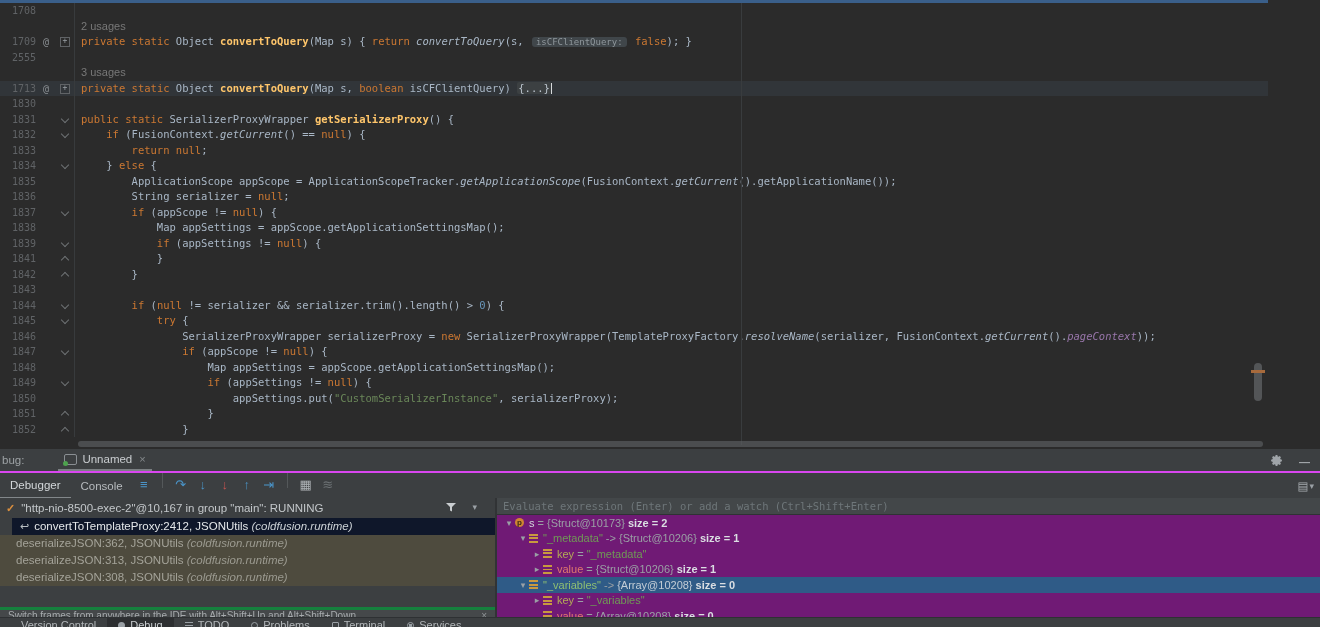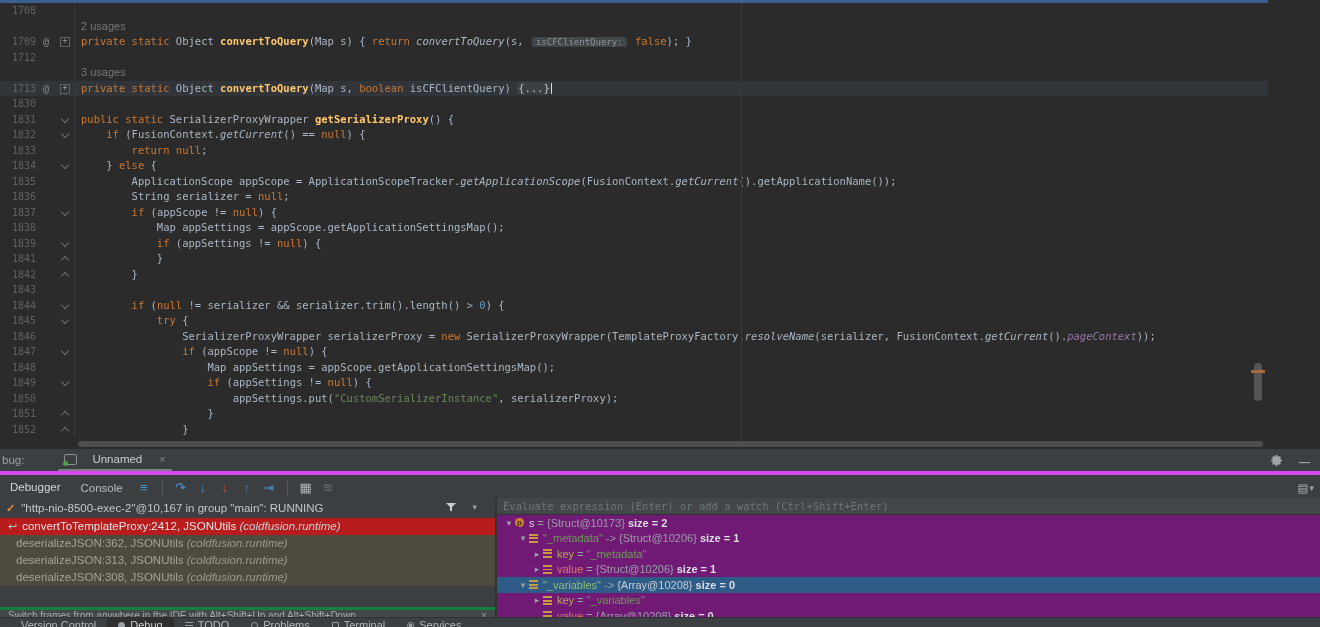--- a/index.html
+++ b/index.html
@@ -34,49 +34,49 @@
   .caret{display:inline-block;width:1px;height:11px;background:#d6d9db;vertical-align:-2px;}
   .margin-line{position:absolute;left:741px;top:3px;height:442px;width:1px;background:#393c3e;}
   .vscroll{position:absolute;right:6px;top:363px;width:8px;height:38px;background:#5a5d5f;border-radius:4px;opacity:.85;}
   .vscroll-mark{position:absolute;right:3px;top:370px;width:14px;height:3px;background:#a76a3c;}
   .hscroll{position:absolute;left:78px;top:441px;height:6px;width:1185px;background:#5a5d5f;border-radius:3px;opacity:.7;}
   
   .debug-panel{position:absolute;left:0;top:448px;width:1320px;height:169px;background:#3c3f41;
                border-top:1px solid #2b2b2b;box-sizing:border-box;color:#bbbfc2;}
   .dbg-header{height:22px;display:flex;align-items:center;position:relative;}
   .dbg-label{color:#9da2a5;font-size:11.5px;margin-left:2px;}
-  .session-tab{display:flex;align-items:center;gap:15px;margin-left:34px;height:100%;
+  .session-tab{display:flex;align-items:center;gap:5px;margin-left:34px;height:100%;
                border-bottom:2px solid #7b8083;box-sizing:border-box;padding:0 6px;font-size:11.5px;color:#c9cdd0;}
   .tab-ico{width:11px;height:9px;border:1px solid #8a8f93;border-radius:2px;position:relative;flex:none;}
   .tab-ico .dot{position:absolute;left:-2px;bottom:-2px;width:5px;height:5px;border-radius:50%;background:#4ea24e;}
   .tab-close{color:#85898c;font-size:11px;margin-left:2px;}
   .hdr-right{position:absolute;right:10px;top:4px;display:flex;gap:16px;align-items:center;}
   .minus{color:#a4a8ab;font-weight:bold;font-size:11px;line-height:10px;}
-  .dbg-toolbar{height:26px;display:flex;align-items:center;border-top:4px solid #d946ef;position:relative;font-size:11.5px;}
+  .dbg-toolbar{height:26px;display:flex;border-top:2px solid #d946ef;position:relative;font-size:11.5px;}
   .dbg-tab{padding:0 10px;height:100%;display:flex;align-items:center;color:#b7bbbe;box-sizing:border-box;}
   .dbg-tab.sel{color:#d3d7da;border-bottom:2px solid #82878a;}
   .tsep{width:1px;height:15px;background:#54585a;margin:0 7px;}
   .dbg-ico{width:22px;text-align:center;font-size:13px;line-height:24px;}
   .dbg-ico.blue{color:#4a94c8;}
   .dbg-ico.red{color:#c75450;}
   .dbg-ico.lite{color:#aeb3b6;}
   .dbg-ico.dim{color:#6b7073;}
   .tb-right{position:absolute;right:6px;top:0;height:100%;display:flex;align-items:center;color:#a7acb0;}
   .tb-chev{font-size:9px;color:#9aa0a5;margin-left:1px;}
   .dbg-body{position:absolute;top:49px;left:0;width:1320px;height:120px;display:flex;box-shadow:inset 0 1px 0 #2f3234;}
   
   .frames-pane{width:497px;flex:none;border-right:2px solid #313335;box-sizing:border-box;
                position:relative;overflow:hidden;background:#3c3f41;}
   .thread-row{height:20px;display:flex;align-items:center;font-size:11.5px;color:#c3c7ca;position:relative;padding-left:6px;}
   .thread-check{color:#d98e3e;font-weight:bold;margin-right:6px;font-size:11px;}
   .thread-filter{position:absolute;right:38px;top:5px;}
   .thread-chev{position:absolute;right:18px;top:4px;font-size:9px;color:#9aa0a5;}
   .frow{height:17px;line-height:17px;font-size:11.5px;color:#a9a8a0;padding-left:8px;white-space:nowrap;overflow:hidden;}
   .frow .fico{color:#b9bfc3;margin-right:5px;font-size:11px;}
-  .frow.sel{background:#b91c1c;color:#e5e8ea;}
+  .frow.sel{background:#0f172a;color:#e5e8ea;margin-left:12px;}
   .frow.lib{background:#4e4b3e;color:#a4a399;}
   .frow .pkg{font-style:italic;}
   .frow.sel .pkg{color:#ccd2d6;}
   .frow.lib .pkg{color:#9b9a90;}
   .banner{position:absolute;left:0;right:0;bottom:0;height:11px;background:#45484a;border-top:3px solid #15803d;
           font-size:10px;line-height:11px;color:#a6aaad;padding-left:8px;box-sizing:border-box;}
   .banner .bx{position:absolute;right:8px;top:0;color:#8f9396;}
   
   .vars-pane{flex:1;position:relative;overflow:hidden;background:#701a75;}
   .watch-row{height:16px;background:#434749;border-bottom:1px solid #2f3234;display:flex;align-items:center;
@@ -116,21 +116,21 @@
 <body>
 
 <div class="screen">
 
   <div class="editor">
     <div class="top-line"></div>
     <div id="code-lines">
         <div class="crow"><span class="lnum">1708</span><span class="lann"></span><span class="lfold"></span><span class="ltext"></span></div>
         <div class="crow"><span class="lnum"></span><span class="lann"></span><span class="lfold"></span><span class="ltext"><span class="us">2 usages</span></span></div>
         <div class="crow"><span class="lnum">1709</span><span class="lann">@</span><span class="lfold fbox">+</span><span class="ltext"><span class="tok-k">private</span><span class="tok-t"> </span><span class="tok-k">static</span><span class="tok-t"> Object </span><span class="tok-d">convertToQuery</span><span class="tok-t">(Map s) { </span><span class="tok-k">return</span><span class="tok-t"> </span><span class="tok-m">convertToQuery</span><span class="tok-t">(s, </span><span class="tok-h">isCFClientQuery:</span><span class="tok-t"> </span><span class="tok-k">false</span><span class="tok-t">); }</span></span></div>
-        <div class="crow"><span class="lnum">1712</span><span class="lann"></span><span class="lfold"></span><span class="ltext"></span></div>
+        <div class="crow"><span class="lnum">2555</span><span class="lann"></span><span class="lfold"></span><span class="ltext"></span></div>
         <div class="crow"><span class="lnum"></span><span class="lann"></span><span class="lfold"></span><span class="ltext"><span class="us">3 usages</span></span></div>
         <div class="crow caretline"><span class="lnum">1713</span><span class="lann">@</span><span class="lfold fbox">+</span><span class="ltext"><span class="tok-k">private</span><span class="tok-t"> </span><span class="tok-k">static</span><span class="tok-t"> Object </span><span class="tok-d">convertToQuery</span><span class="tok-t">(Map s, </span><span class="tok-k">boolean</span><span class="tok-t"> isCFClientQuery) </span><span class="tok-c">{...}</span><span class="caret"></span></span></div>
         <div class="crow"><span class="lnum">1830</span><span class="lann"></span><span class="lfold"></span><span class="ltext"></span></div>
         <div class="crow"><span class="lnum">1831</span><span class="lann"></span><span class="lfold fv"></span><span class="ltext"><span class="tok-k">public</span><span class="tok-t"> </span><span class="tok-k">static</span><span class="tok-t"> SerializerProxyWrapper </span><span class="tok-d">getSerializerProxy</span><span class="tok-t">() {</span></span></div>
         <div class="crow"><span class="lnum">1832</span><span class="lann"></span><span class="lfold fv"></span><span class="ltext"><span class="tok-t">    </span><span class="tok-k">if</span><span class="tok-t"> (FusionContext.</span><span class="tok-m">getCurrent</span><span class="tok-t">() == </span><span class="tok-k">null</span><span class="tok-t">) {</span></span></div>
         <div class="crow"><span class="lnum">1833</span><span class="lann"></span><span class="lfold"></span><span class="ltext"><span class="tok-t">        </span><span class="tok-k">return</span><span class="tok-t"> </span><span class="tok-k">null</span><span class="tok-t">;</span></span></div>
         <div class="crow"><span class="lnum">1834</span><span class="lann"></span><span class="lfold fv"></span><span class="ltext"><span class="tok-t">    } </span><span class="tok-k">else</span><span class="tok-t"> {</span></span></div>
         <div class="crow"><span class="lnum">1835</span><span class="lann"></span><span class="lfold"></span><span class="ltext"><span class="tok-t">        ApplicationScope appScope = ApplicationScopeTracker.</span><span class="tok-m">getApplicationScope</span><span class="tok-t">(FusionContext.</span><span class="tok-m">getCurrent</span><span class="tok-t">().getApplicationName());</span></span></div>
         <div class="crow"><span class="lnum">1836</span><span class="lann"></span><span class="lfold"></span><span class="ltext"><span class="tok-t">        String serializer = </span><span class="tok-k">null</span><span class="tok-t">;</span></span></div>
         <div class="crow"><span class="lnum">1837</span><span class="lann"></span><span class="lfold fv"></span><span class="ltext"><span class="tok-t">        </span><span class="tok-k">if</span><span class="tok-t"> (appScope != </span><span class="tok-k">null</span><span class="tok-t">) {</span></span></div>

